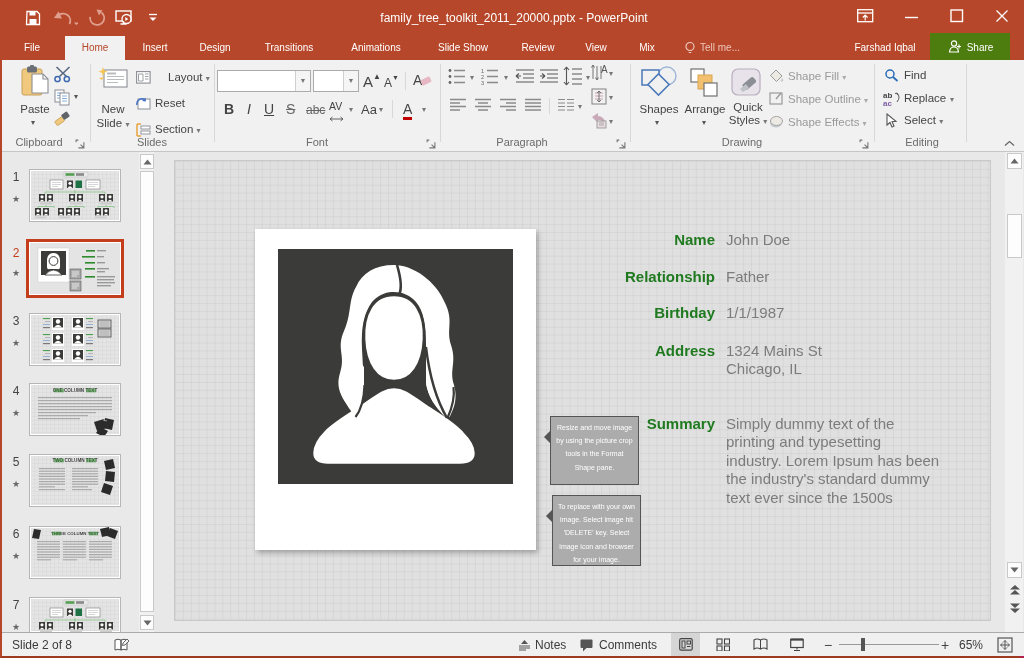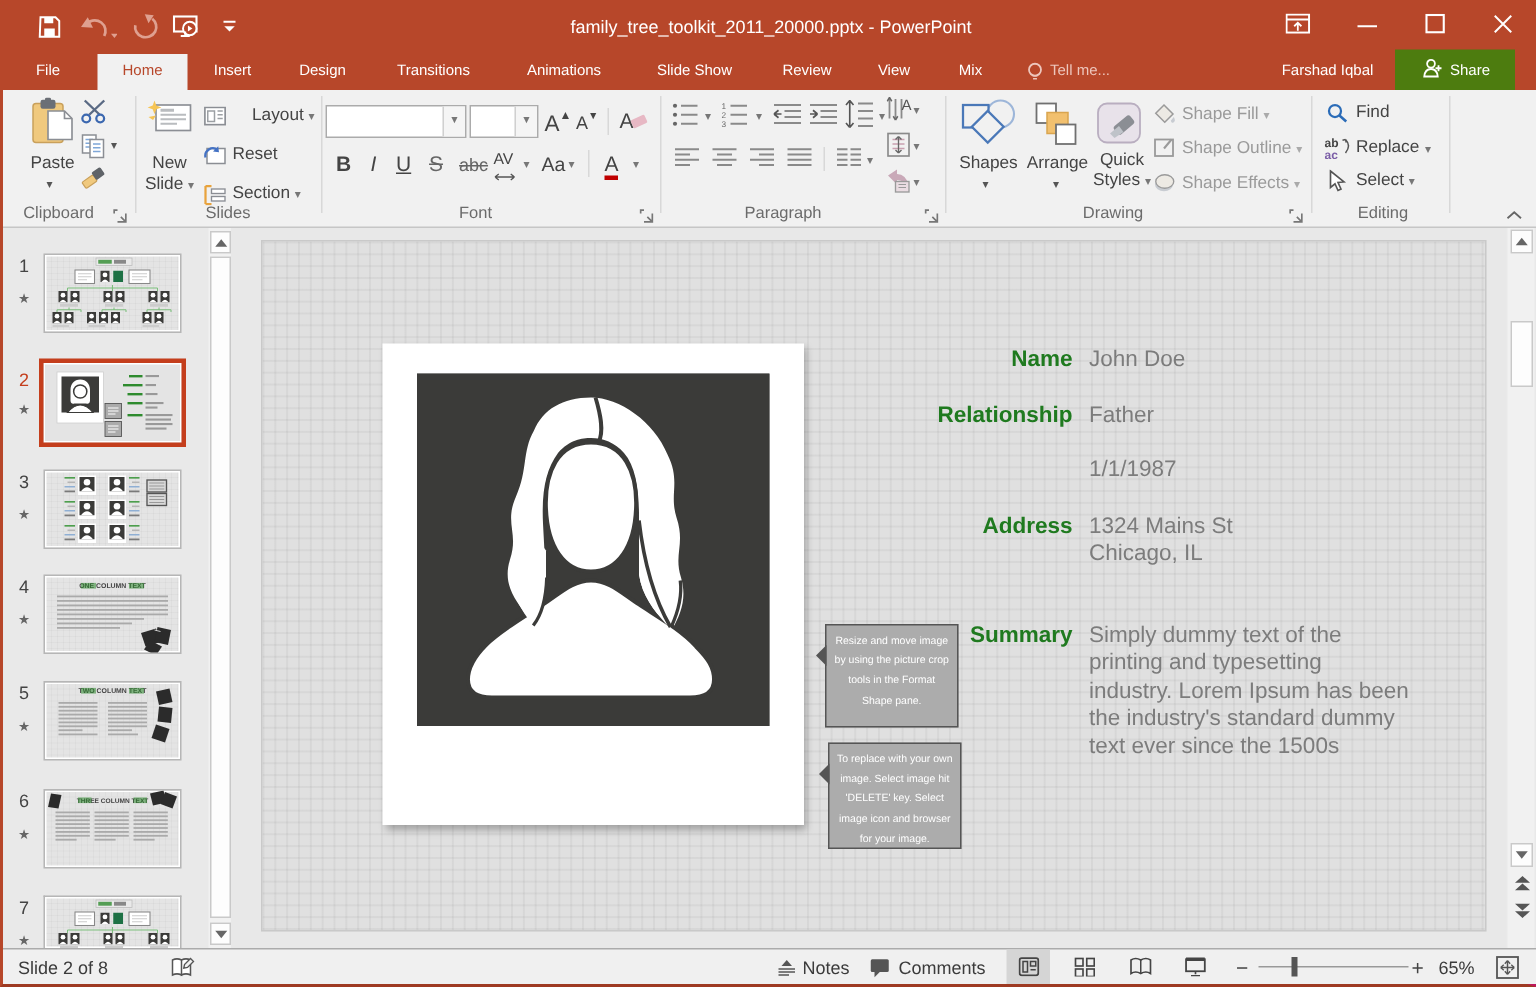--- a/index.html
+++ b/index.html
@@ -604,20 +604,21 @@
           <path d="M169.5 169 C174 159 177 149 175.5 138" fill="none" stroke="#3B3B39" stroke-width="2.2"></path>
           <path d="M86 118 L86 138 C86 152 83 162 78 169 L73 162 C66 152 61 140 64 128 C67 116 80 108 86 118 Z" fill="#fff"></path>
           <path d="M86.5 136 C86 152 83 161 77.5 168" fill="none" stroke="#3B3B39" stroke-width="2.2"></path>
         </svg>
         </div>
       </div>
       <div class="lbl" style="left:380px;top:70px;">Name</div>
       <div class="val" style="left:551px;top:70px;">John Doe</div>
       <div class="lbl" style="left:380px;top:107px;">Relationship</div>
       <div class="val" style="left:551px;top:107px;">Father</div>
+      <div class="lbl" style="left:380px;top:143px;">Birthday</div>
       <div class="val" style="left:551px;top:143px;">1/1/1987</div>
       <div class="lbl" style="left:380px;top:181px;">Address</div>
       <div class="val" style="left:551px;top:181px;">1324 Mains St<br>Chicago, IL</div>
       <div class="lbl" style="left:380px;top:254px;">Summary</div>
       <div class="val" style="left:551px;top:254px;">Simply dummy text of the<br>printing and typesetting<br>industry. Lorem Ipsum has been<br>the industry's standard dummy<br>text ever since the 1500s</div>
       <div class="callout" style="left:375px;top:255px;width:89px;height:69px;">
         <div class="pt" style="top:13px;"></div>
         Resize and move image<br>by using the picture crop<br>tools in the Format<br>Shape pane.
       </div>
       <div class="callout" style="left:377px;top:334px;width:89px;height:71px;">

